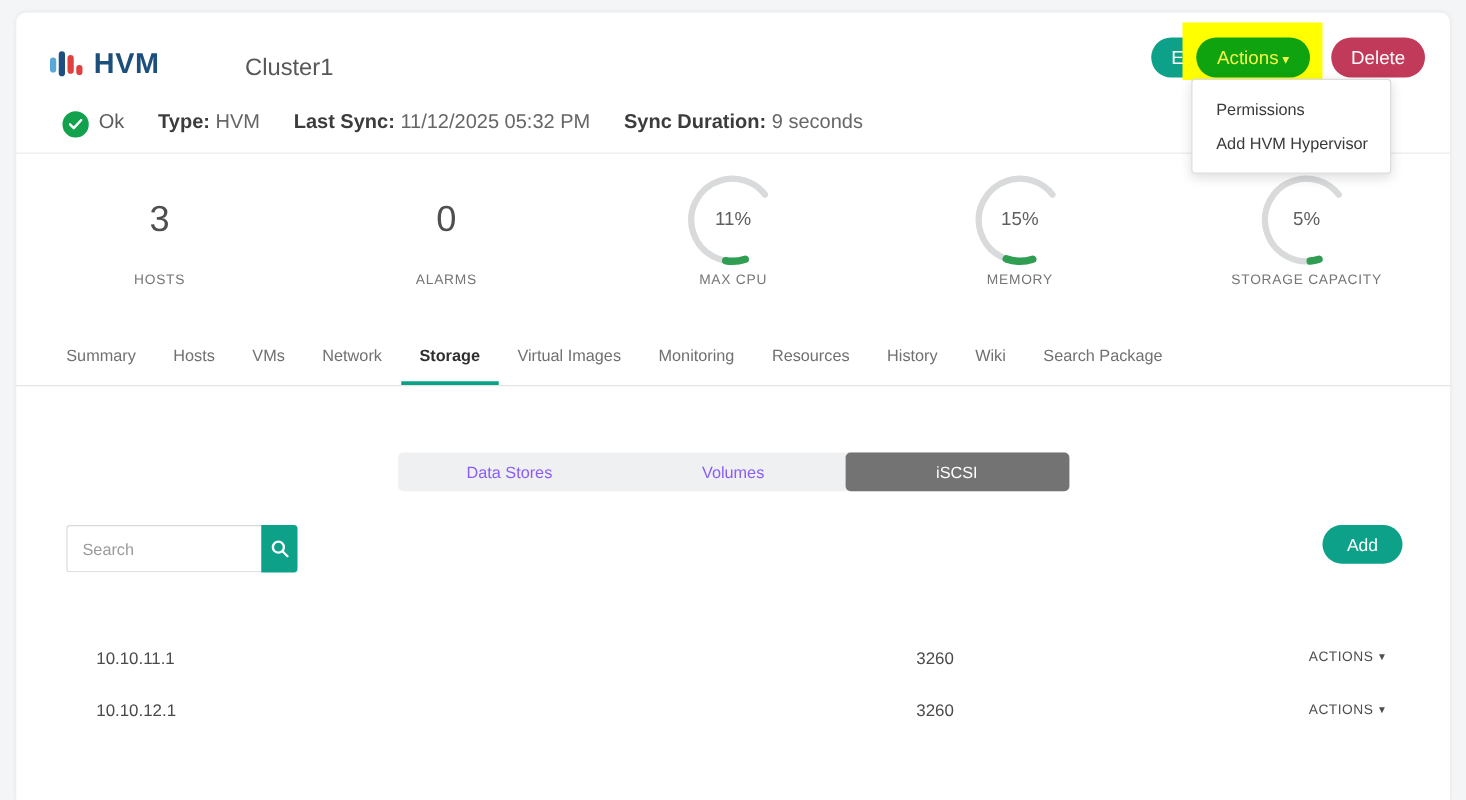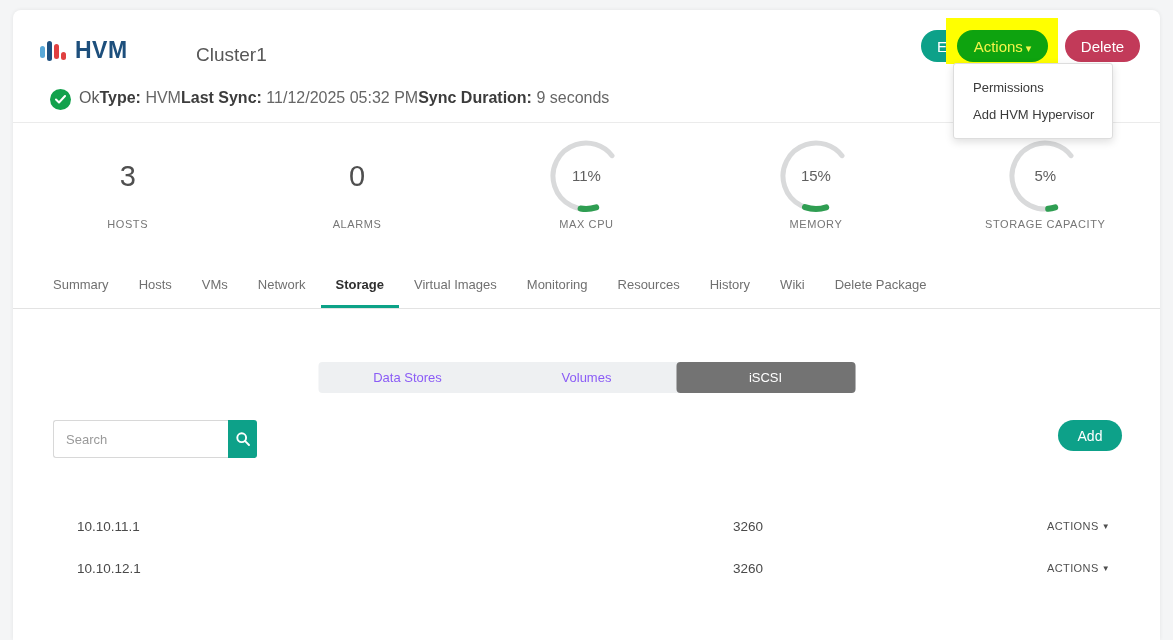--- a/index.html
+++ b/index.html
@@ -37,21 +37,21 @@
                white-space:nowrap; cursor:pointer; }
   .menu-item .hl { background:#ffff2e; padding:2px 5px; margin-left:-5px; }
 
   
   .status-row { position:absolute; left:37px; top:79px; height:22px;
                 display:flex; align-items:flex-start; font-size:16px; }
   .ok-icon { width:21px; height:21px; border-radius:50%; background:#12a14c; color:#fff;
              display:flex; align-items:center; justify-content:center; margin-right:8px; }
   .ok-icon svg { display:block; }
   .ok-text { color:#5c5c5c; }
-  .kv { }
+  .kv { margin-left:27px; }
   .kv b { color:#3c3c3c; font-weight:bold; }
   .kv span { color:#666; }
   .divider1 { position:absolute; left:0; top:112px; width:100%; height:1px; background:#ebebeb; }
 
   
   .stats { position:absolute; left:0; right:0; top:126px; height:96px;
            display:grid; grid-template-columns:repeat(5,1fr); }
   .stat { position:relative; }
   .stat-num { position:absolute; top:24px; width:100%; text-align:center;
               font-size:29px; font-weight:300; color:#4f4f4f; }
@@ -76,21 +76,21 @@
   
   .subtabs { position:absolute; top:352px; left:50%; transform:translateX(-50%);
              width:537px; height:31px; background:#eef0f2; border-radius:4px;
              display:grid; grid-template-columns:repeat(3,1fr); }
   .subtab { line-height:31px; text-align:center; font-size:13px; color:#8b5cf6;
             cursor:pointer; }
   .subtab.active { background:#737373; color:#fff; border-radius:4px; }
 
   
   .search-wrap { position:absolute; left:40px; top:410px; display:flex; }
-  .search-input { width:175px; height:38px; border:1px solid #d8d8d8; border-right:none;
+  .search-input { width:156px; height:38px; border:1px solid #d8d8d8; border-right:none;
                   border-radius:3px 0 0 3px; padding:0 12px; font-size:13px;
                   font-family:inherit; color:#444; outline:none; }
   .search-input::placeholder { color:#9a9a9a; }
   .search-btn { width:29px; height:38px; background:#0da189; border:none;
                 border-radius:0 3px 3px 0; cursor:pointer; display:flex;
                 align-items:center; justify-content:center; }
   .add-btn { position:absolute; right:38px; top:410px; width:64px; height:31px;
              background:#0da189; border:none; border-radius:16px; color:#fff;
              font-size:14px; font-family:inherit; cursor:pointer; }
 
@@ -193,21 +193,21 @@
       <div class="tab">Summary</div>
       <div class="tab">Hosts</div>
       <div class="tab">VMs</div>
       <div class="tab">Network</div>
       <div class="tab active">Storage</div>
       <div class="tab">Virtual Images</div>
       <div class="tab">Monitoring</div>
       <div class="tab">Resources</div>
       <div class="tab">History</div>
       <div class="tab">Wiki</div>
-      <div class="tab">Delete Package</div>
+      <div class="tab">Search Package</div>
     </div>
 
     <div class="subtabs">
       <div class="subtab">Data Stores</div>
       <div class="subtab">Volumes</div>
       <div class="subtab active">iSCSI</div>
     </div>
 
     <div class="search-wrap">
       <input class="search-input" type="text" placeholder="Search" style="">

